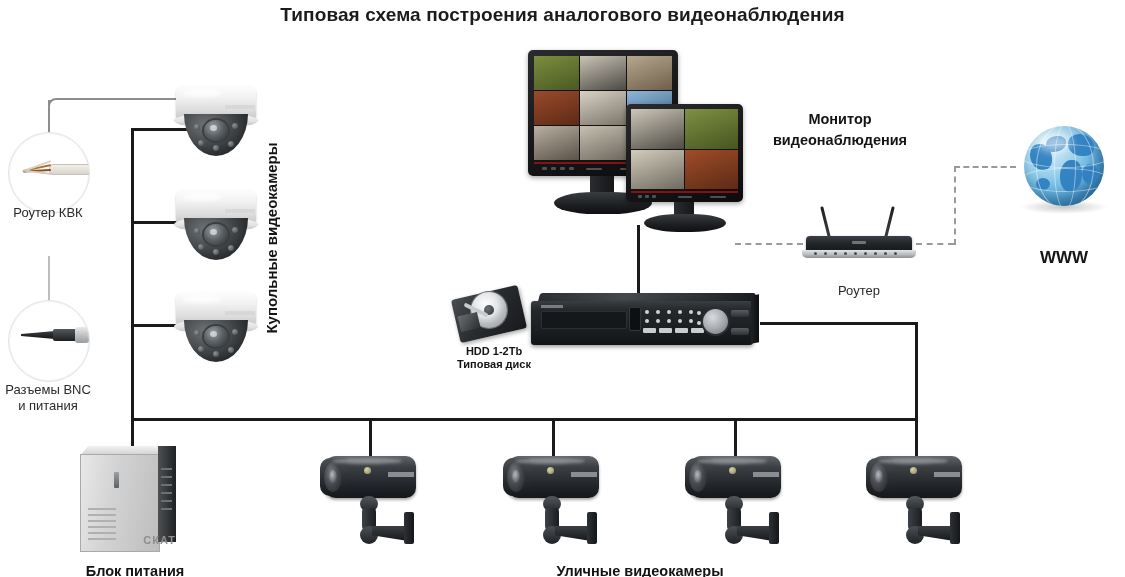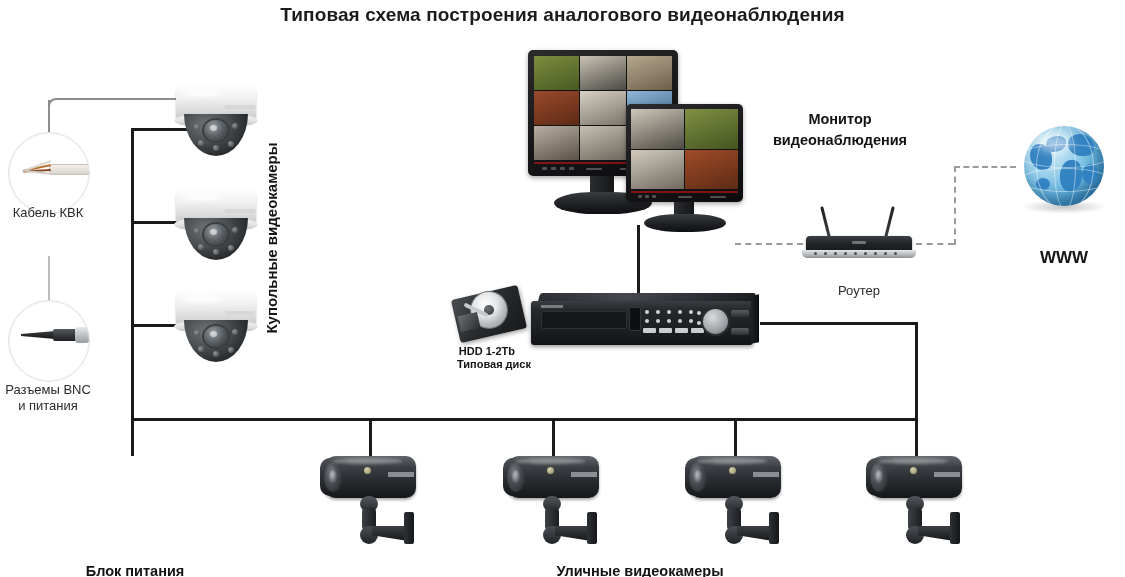--- a/index.html
+++ b/index.html
@@ -410,21 +410,21 @@
   <div class="abs dashv" style="left:954px;top:166px;height:79px;"></div>
   <div class="abs dashh" style="left:954px;top:166px;width:62px;"></div>
 
   <div class="abs circ" id="kvkicon" style="left:8px;top:132px;width:80px;height:80px;">
     <div class="jacket"></div>
     <div class="core" style="left:14px;top:31px;width:28px;background:#b5702f;transform:rotate(-12deg);"></div>
     <div class="core" style="left:14px;top:36px;width:28px;background:#8a4a22;transform:rotate(-3deg);"></div>
     <div class="core" style="left:13px;top:40px;width:30px;background:#cfcac0;transform:rotate(7deg);"></div>
     <div class="core" style="left:16px;top:27px;width:26px;background:#d9d4ca;transform:rotate(-20deg);"></div>
   </div>
-  <div class="abs cap" style="left:0;top:205px;width:96px;">Кабель КВК</div>
+  <div class="abs cap" style="left:0;top:205px;width:96px;">Роутер КВК</div>
 
   <div class="abs circ" id="bncicon" style="left:8px;top:300px;width:80px;height:80px;">
     <div class="tail"></div>
     <div class="plug"></div>
     <div class="ring"></div>
     <div class="pin"></div>
   </div>
   <div class="abs cap" style="left:-2px;top:382px;width:100px;">Разъемы BNC</div>
   <div class="abs cap" style="left:-2px;top:398px;width:100px;">и питания</div>
 
@@ -524,21 +524,21 @@
   <div class="abs cap-b" style="left:740px;top:110px;width:200px;">Монитор</div>
   <div class="abs cap-b" style="left:740px;top:131px;width:200px;">видеонаблюдения</div>
 
   <div class="abs" id="hdd">
     <div class="shell"></div>
     <div class="platter"></div>
     <div class="hub"></div>
     <div class="arm"></div>
     <div class="pcb"></div>
   </div>
-  <div class="abs cap-sm-b" style="left:423px;top:345px;width:92px;text-align:right;">HDD 1-2Tb</div>
+  <div class="abs cap-sm-b" style="left:448px;top:345px;width:92px;">HDD 1-2Tb</div>
   <div class="abs cap-sm-b" style="left:448px;top:358px;width:92px;">Типовая диск</div>
 
   <div class="abs" id="dvr">
     <div class="top"></div>
     <div class="face"></div>
     <div class="side"></div>
     <div class="brand"></div>
     <div class="tray"></div>
     <div class="slot"></div>
     <div class="led" style="left:116px;top:17px;"></div>
@@ -591,20 +591,39 @@
       <div class="land" style="left:12px;top:52px;width:14px;height:12px;border-radius:50%;"></div>
       <div class="meri" style="left:12px;top:-2px;width:56px;height:84px;"></div>
       <div class="meri" style="left:30px;top:-2px;width:20px;height:84px;"></div>
       <div class="meri" style="left:-4px;top:18px;width:88px;height:22px;"></div>
       <div class="meri" style="left:-4px;top:42px;width:88px;height:22px;"></div>
       <div class="glow"></div>
     </div>
   </div>
   <div class="abs cap-b" style="left:1014px;top:248px;width:100px;font-size:17px;">WWW</div>
 
+  <div class="abs" id="psu">
+    <div class="topp"></div>
+    <div class="front"></div>
+    <div class="sidep"></div>
+    <div class="ledstrip"></div>
+    <div class="vent" style="left:8px;top:62px;width:28px;"></div>
+    <div class="vent" style="left:8px;top:68px;width:28px;"></div>
+    <div class="vent" style="left:8px;top:74px;width:28px;"></div>
+    <div class="vent" style="left:8px;top:80px;width:28px;"></div>
+    <div class="vent" style="left:8px;top:86px;width:28px;"></div>
+    <div class="vent" style="left:8px;top:92px;width:28px;"></div>
+    <div class="svent" style="left:81px;top:22px;"></div>
+    <div class="svent" style="left:81px;top:30px;"></div>
+    <div class="svent" style="left:81px;top:38px;"></div>
+    <div class="svent" style="left:81px;top:46px;"></div>
+    <div class="svent" style="left:81px;top:54px;"></div>
+    <div class="svent" style="left:81px;top:62px;"></div>
+    <div class="brandp">СКАТ</div>
+  </div>
   <div class="abs cap-b" style="left:55px;top:562px;width:160px;">Блок питания</div>
 
   <div class="abs bullet" style="left:312px;top:452px;">
     <div class="barrel"></div>
       <div class="hood"></div>
       <div class="front"></div>
     <div class="topglint"></div>
       <div class="logo"></div>
       <div class="dot"></div>
     <div class="knuckle"></div>

